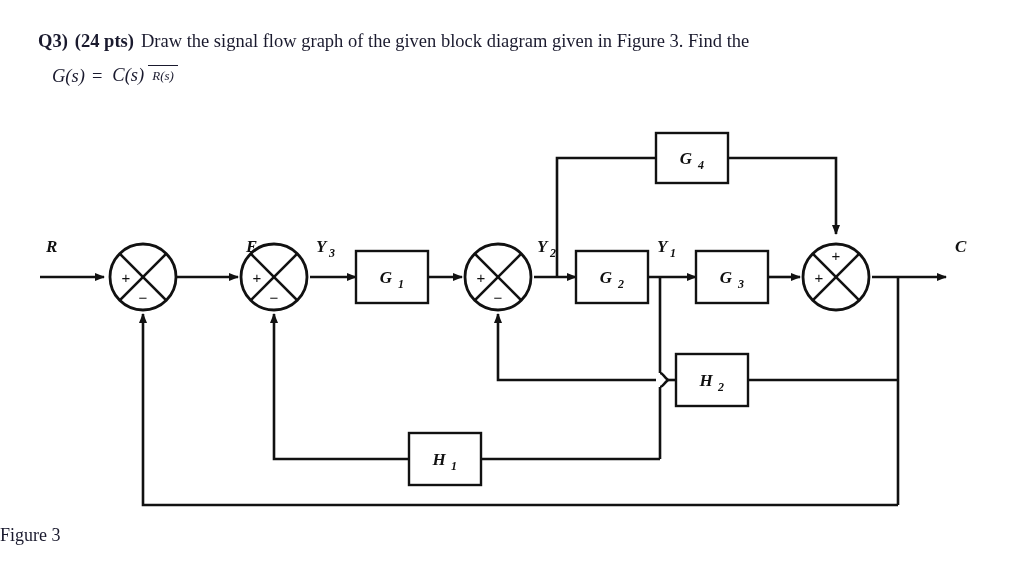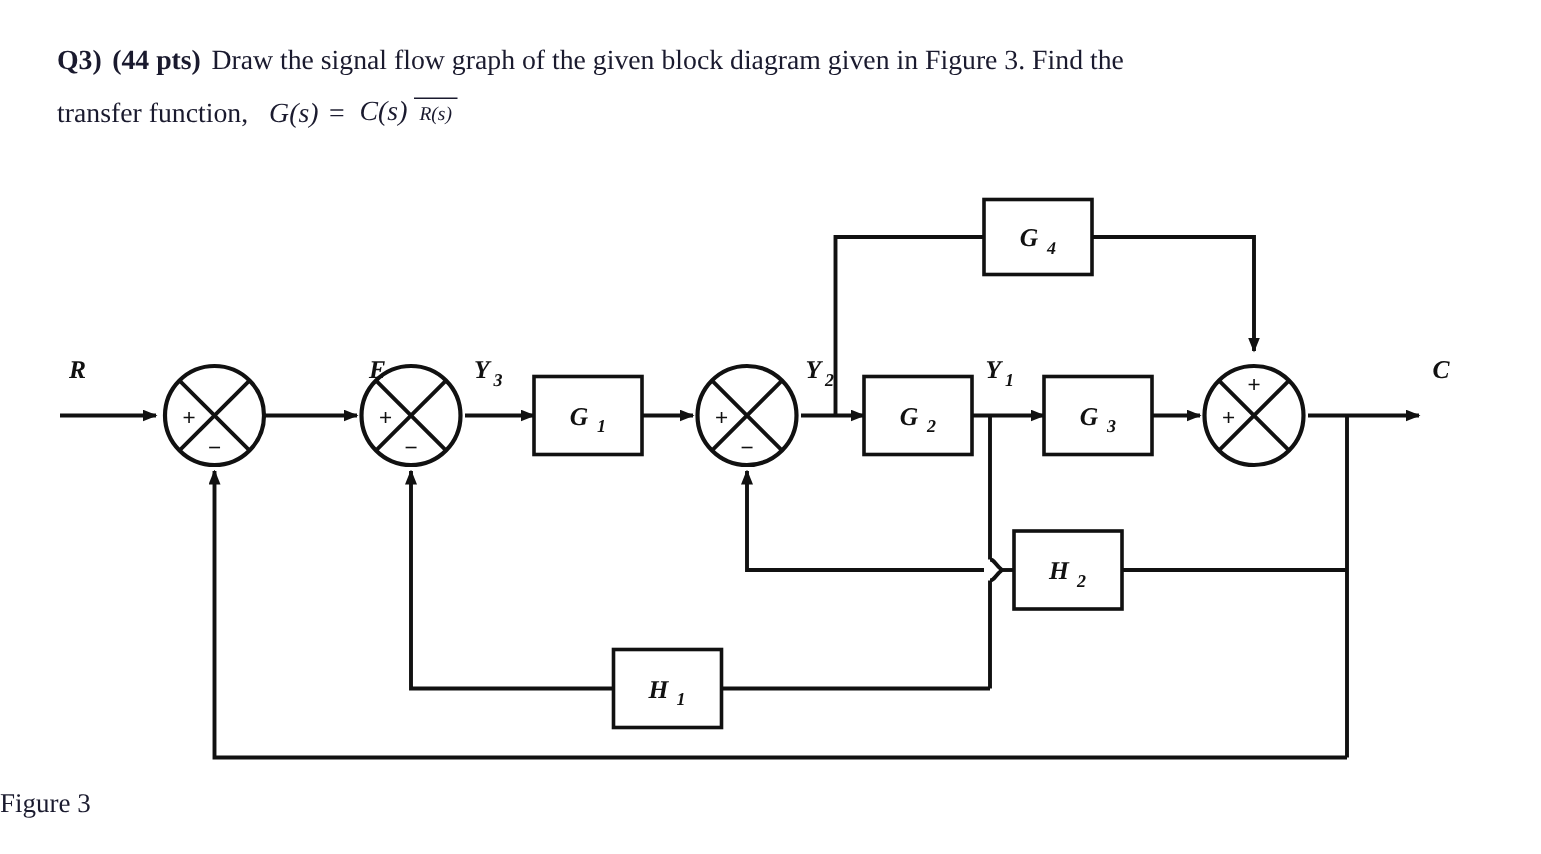--- a/index.html
+++ b/index.html
@@ -100,24 +100,23 @@
     text-align: left;
     font-size: 18px;
     font-family: "Liberation Serif", serif;
   }
 </style>
 </head>
 <body>
 
 <div id="question-block">
   <div class="q-line">
-    <span class="bold">Q3)</span><span class="spc"></span><span class="bold">(44 pts)</span><span class="spc"></span><span>Draw the signal flow graph of the given block diagram given in Figure 3. Find the</span>
+    <span class="bold">Q3)</span><span class="spc"></span><span class="bold">(24 pts)</span><span class="spc"></span><span>Draw the signal flow graph of the given block diagram given in Figure 3. Find the</span>
   </div>
   <div class="q-line q-line-2">
-    <span>transfer function,</span>
       <span class="spc"></span>
       <span class="spc"></span>
     <span class="mathit">G(s)</span>
       <span class="spc"></span>
     <span>=</span>
     <span class="frac">
       <span class="num">C(s)</span>
       <span class="den">R(s)</span>
     </span>
     <span class="spc"></span>

